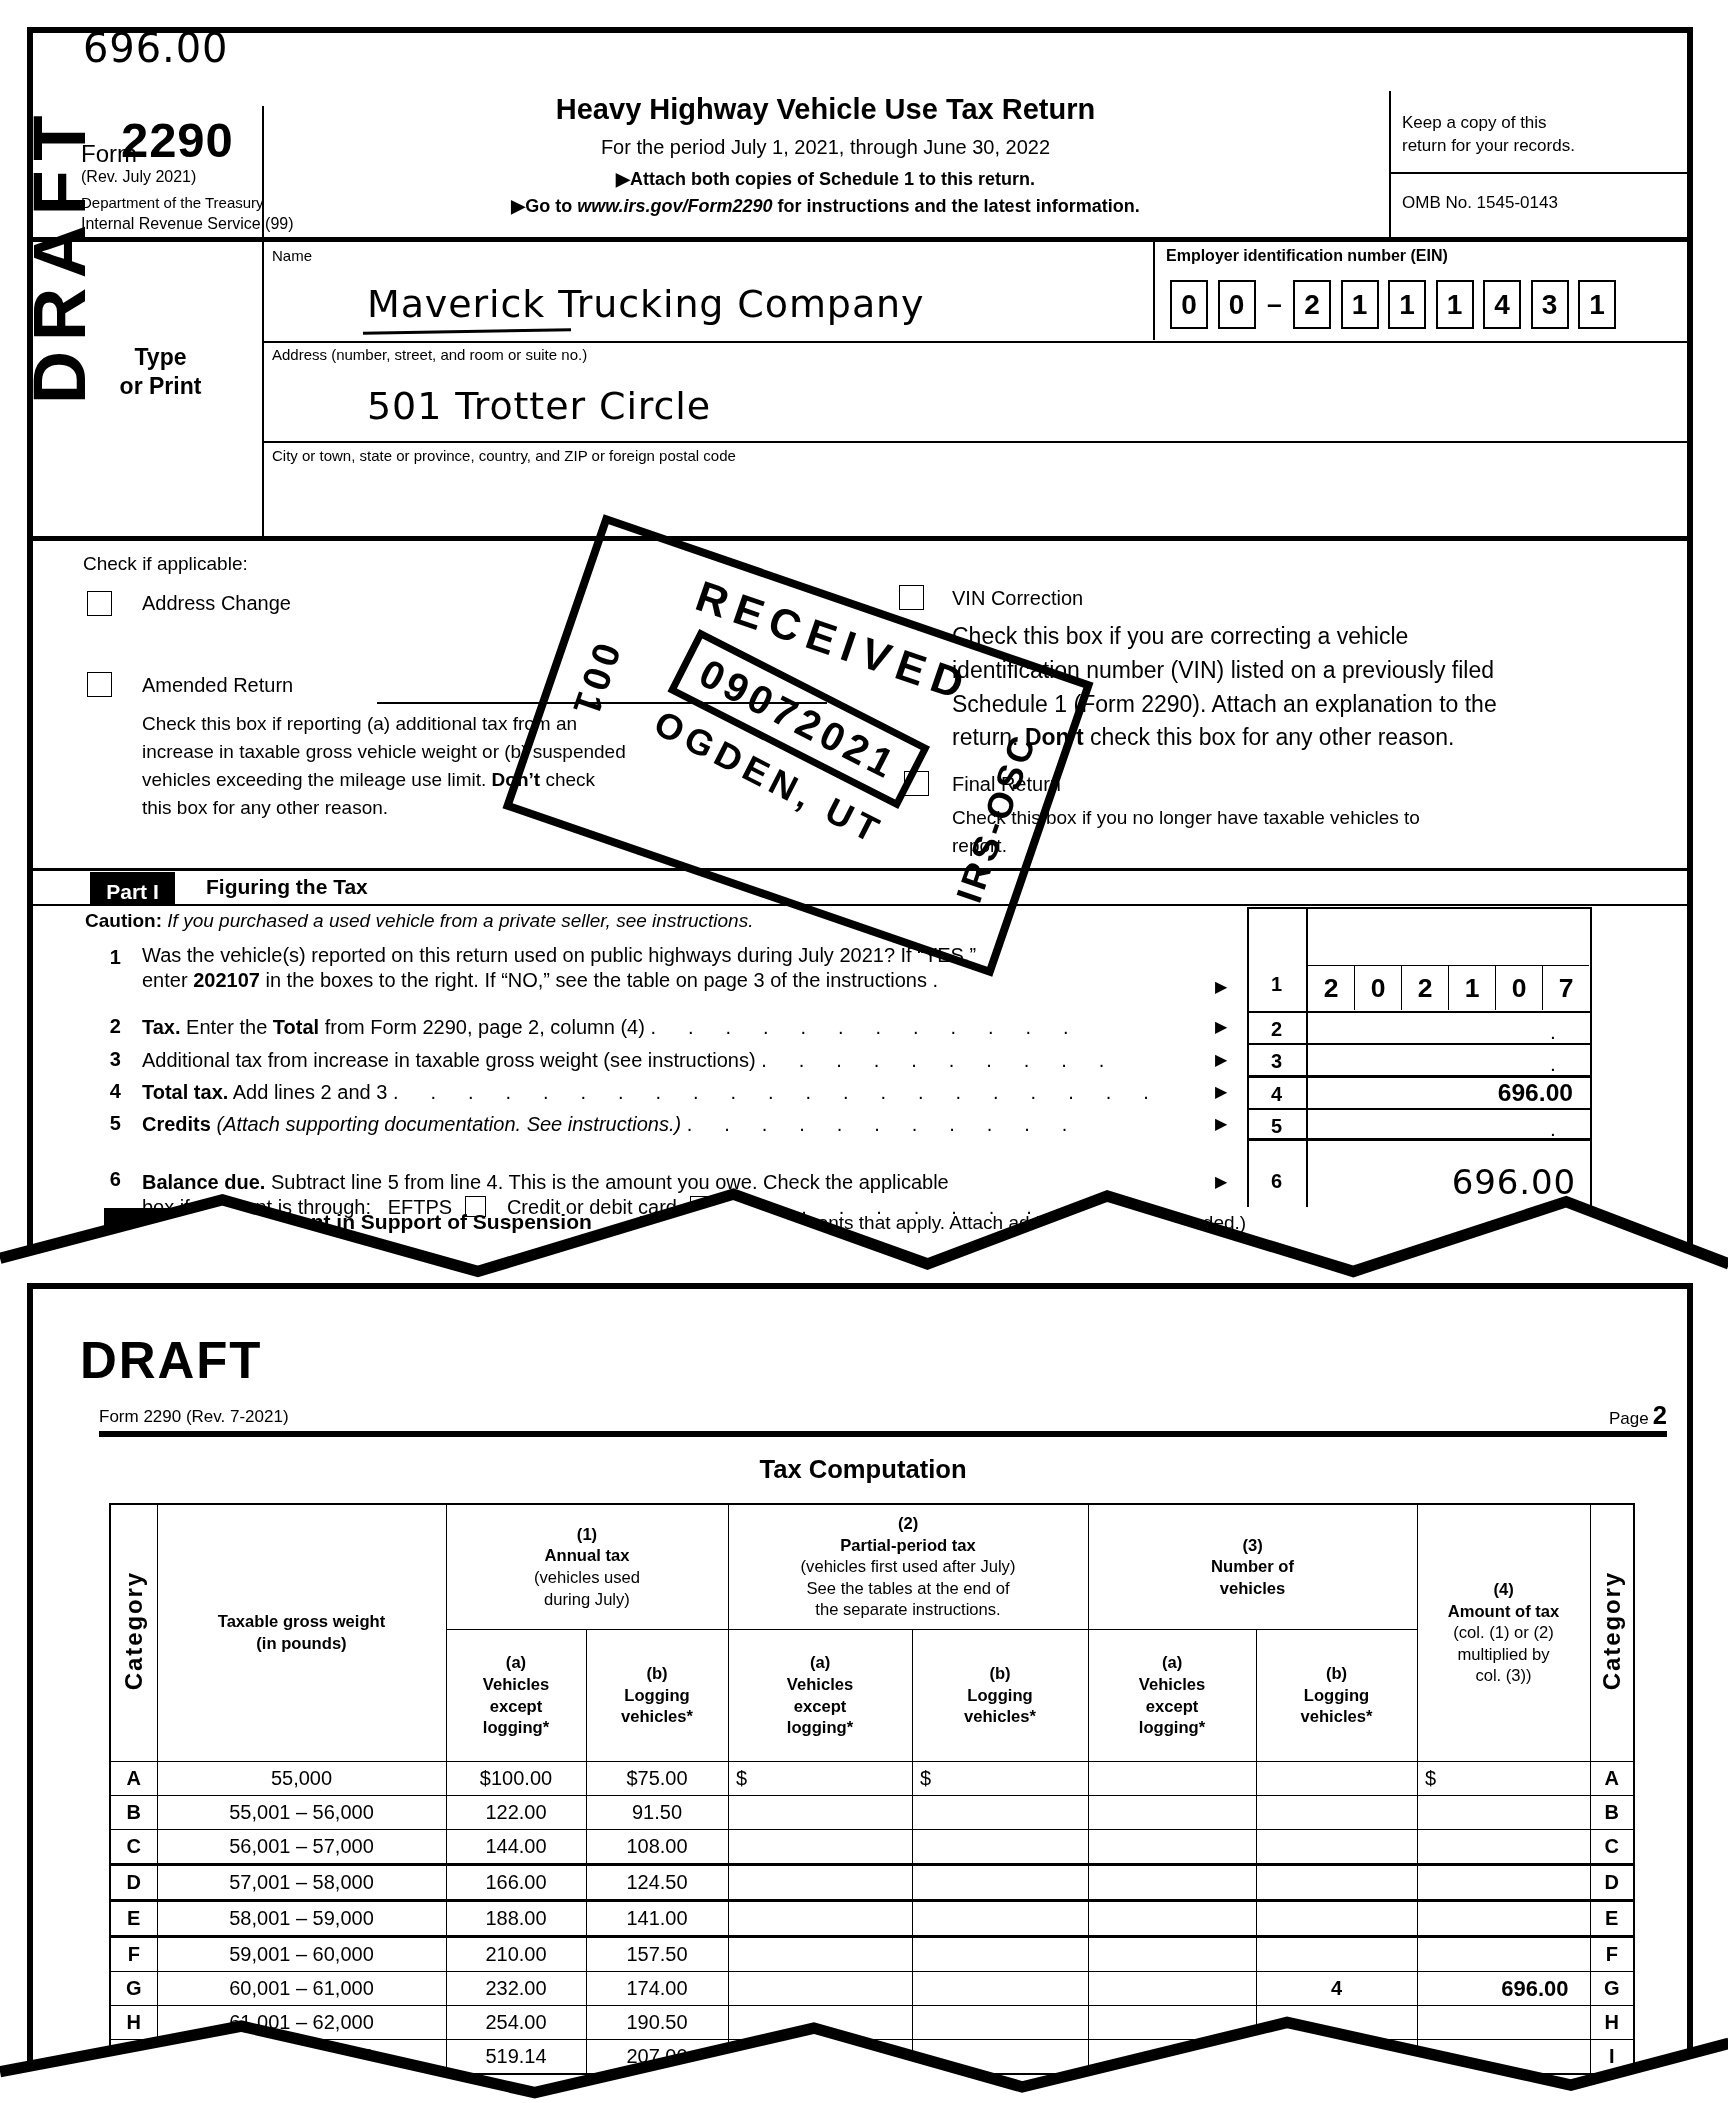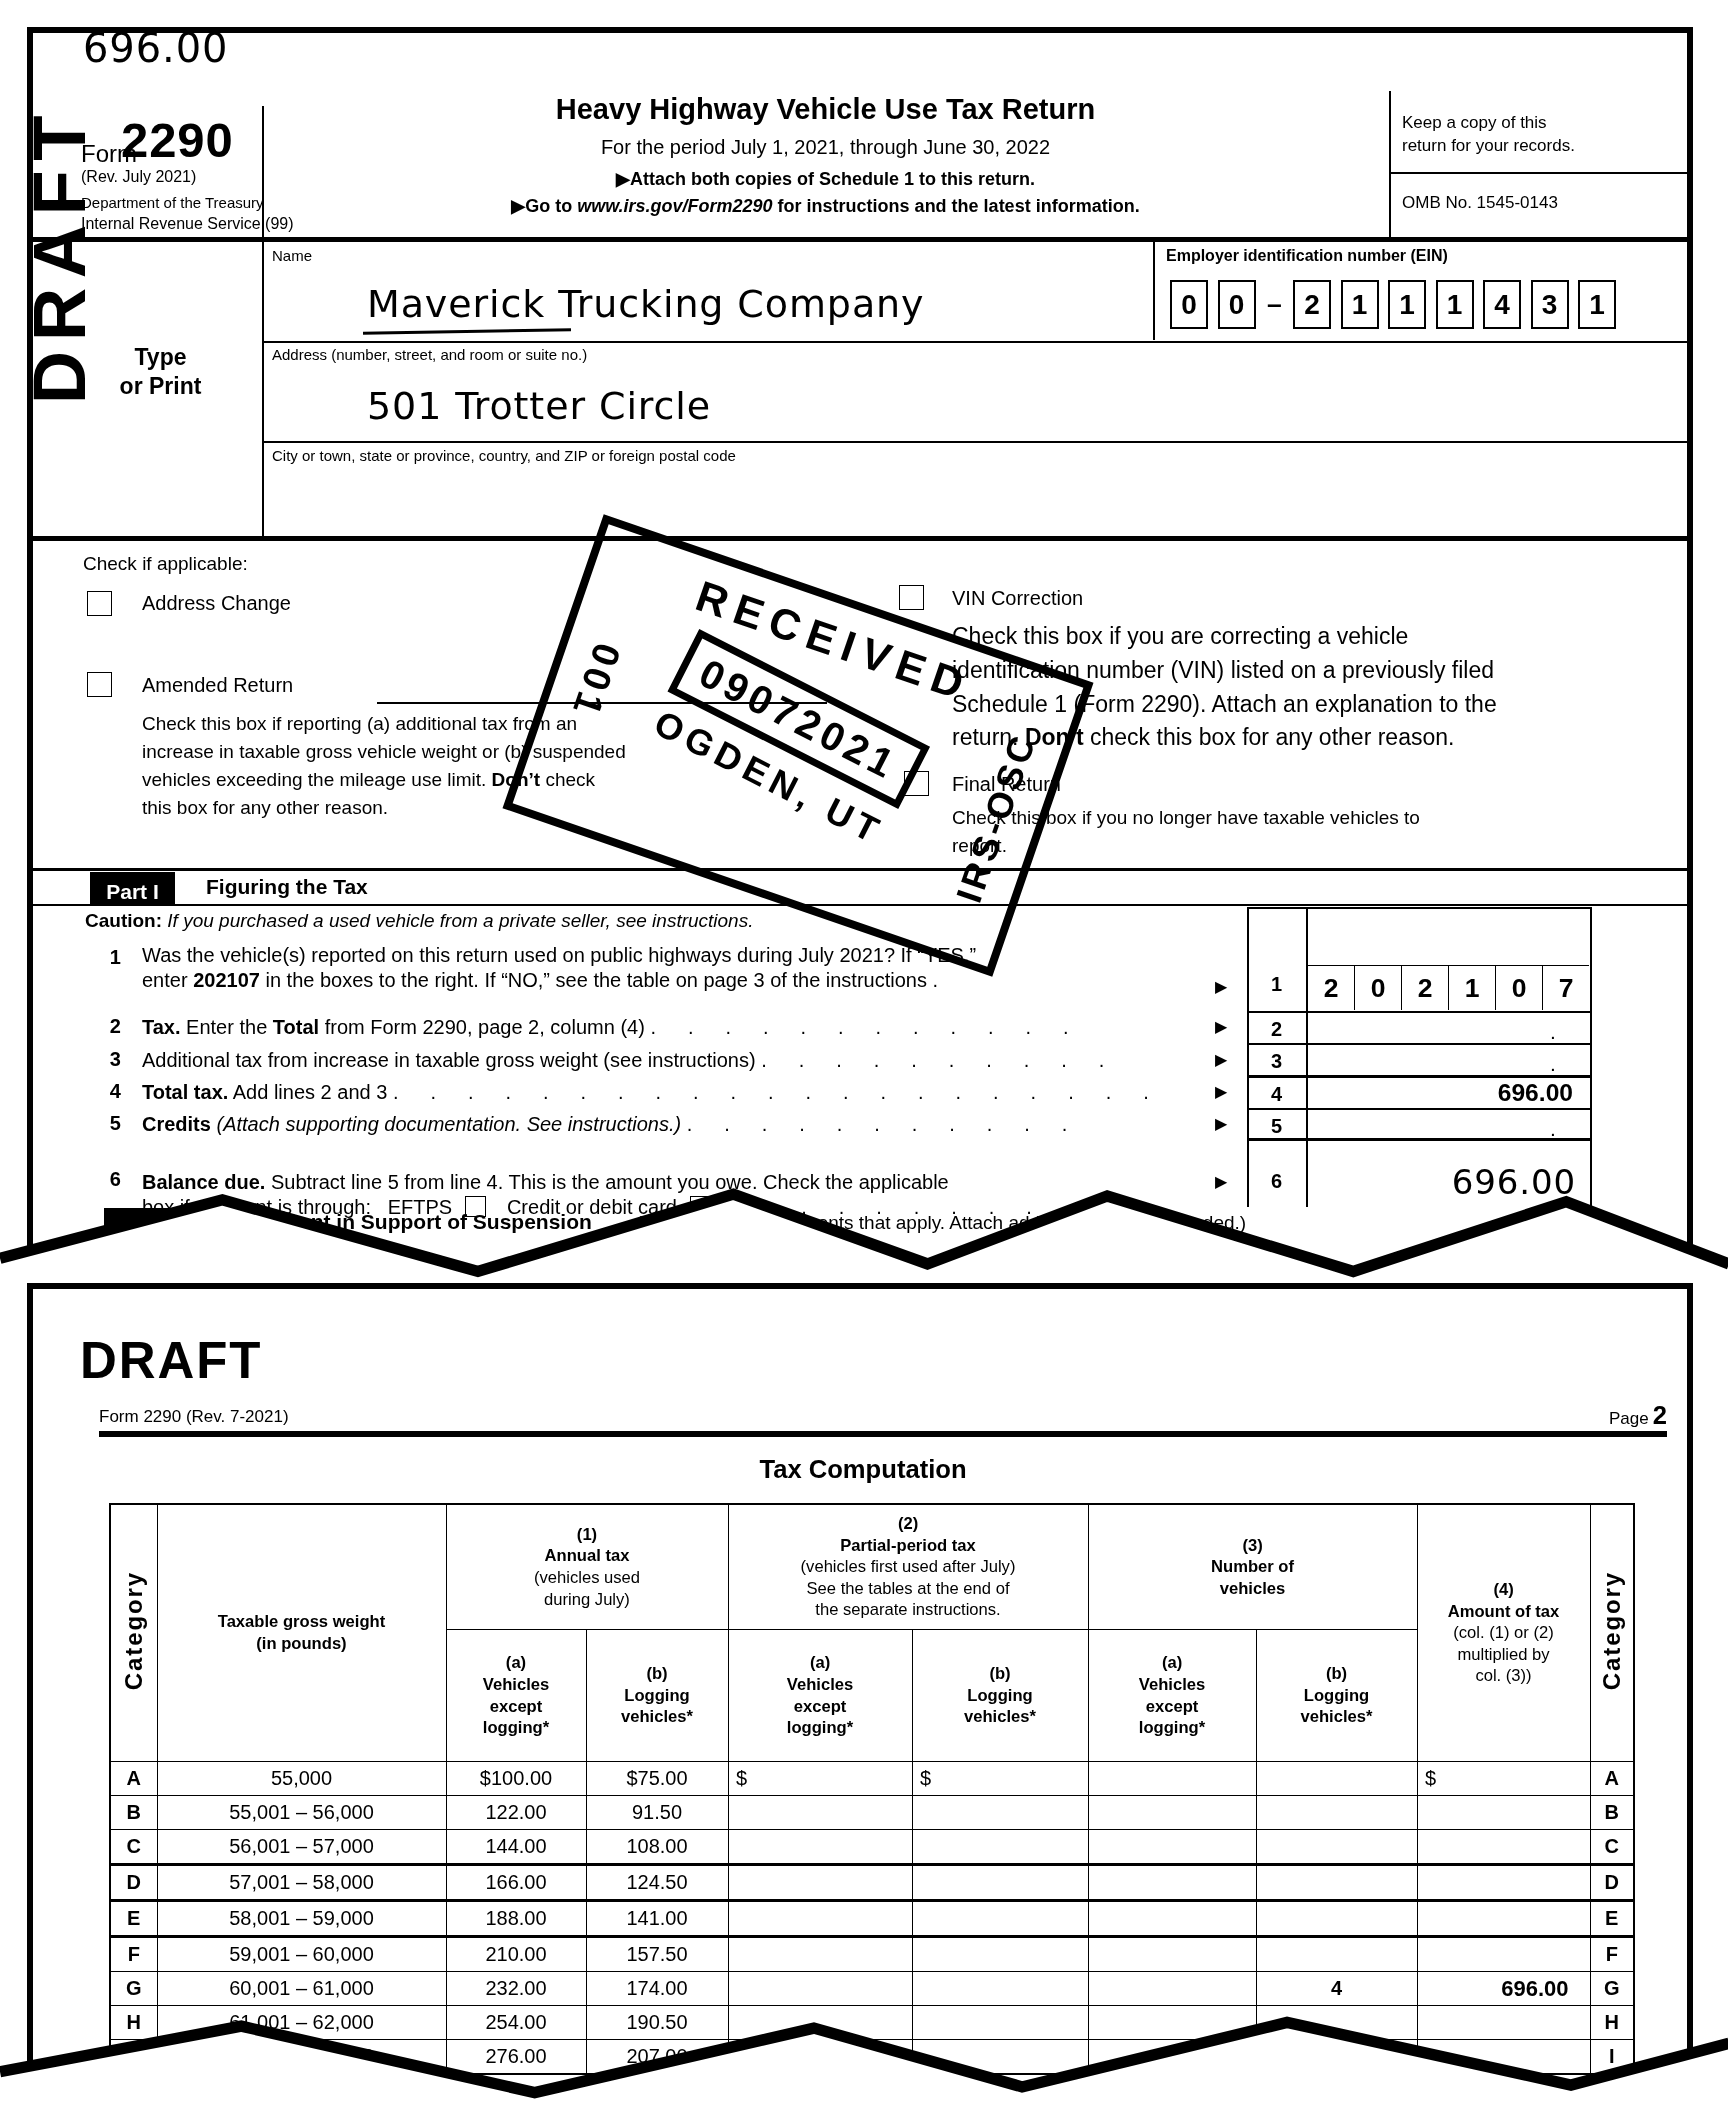--- a/index.html
+++ b/index.html
@@ -370,21 +370,21 @@
           <td class="c-a2"></td>
           <td class="c-b2"></td>
           <td class="c-a3"></td>
           <td class="c-b3"></td>
           <td class="c-amt"></td>
           <td class="c-cat2">H</td>
         </tr>
         <tr>
           <td class="c-cat">I</td>
           <td class="c-weight">62,001 – 63,000</td>
-          <td class="c-a1">276.00</td>
+          <td class="c-a1">519.14</td>
           <td class="c-b1">207.00</td>
           <td class="c-a2"></td>
           <td class="c-b2"></td>
           <td class="c-a3"></td>
           <td class="c-b3"></td>
           <td class="c-amt"></td>
           <td class="c-cat2">I</td>
         </tr>
       </tbody>
   </table>

